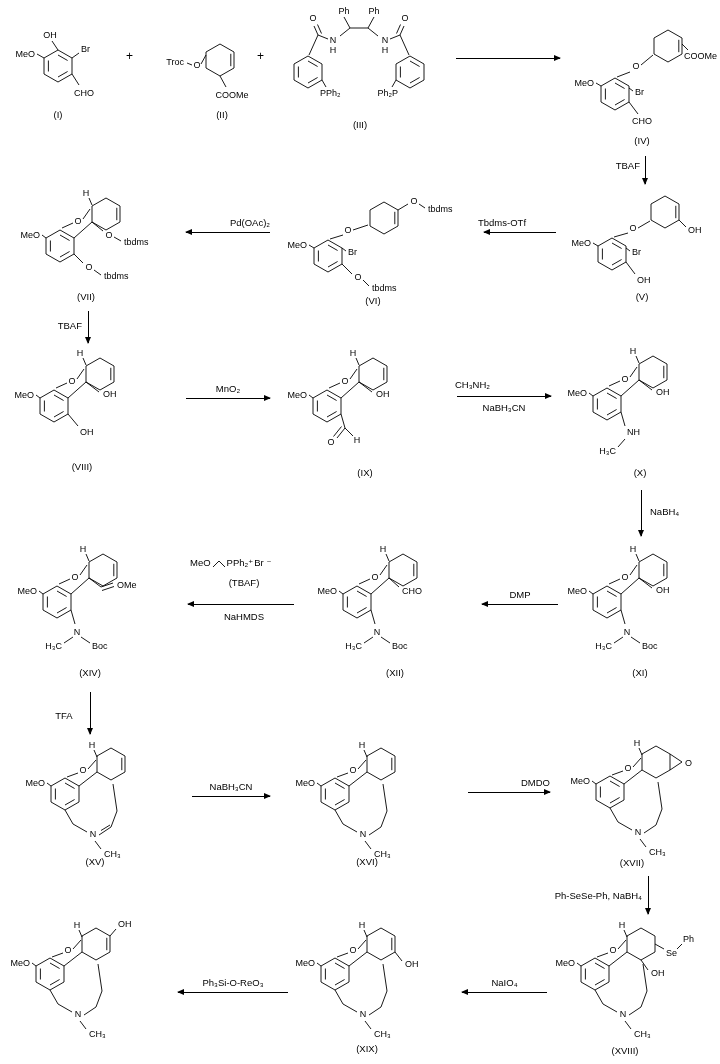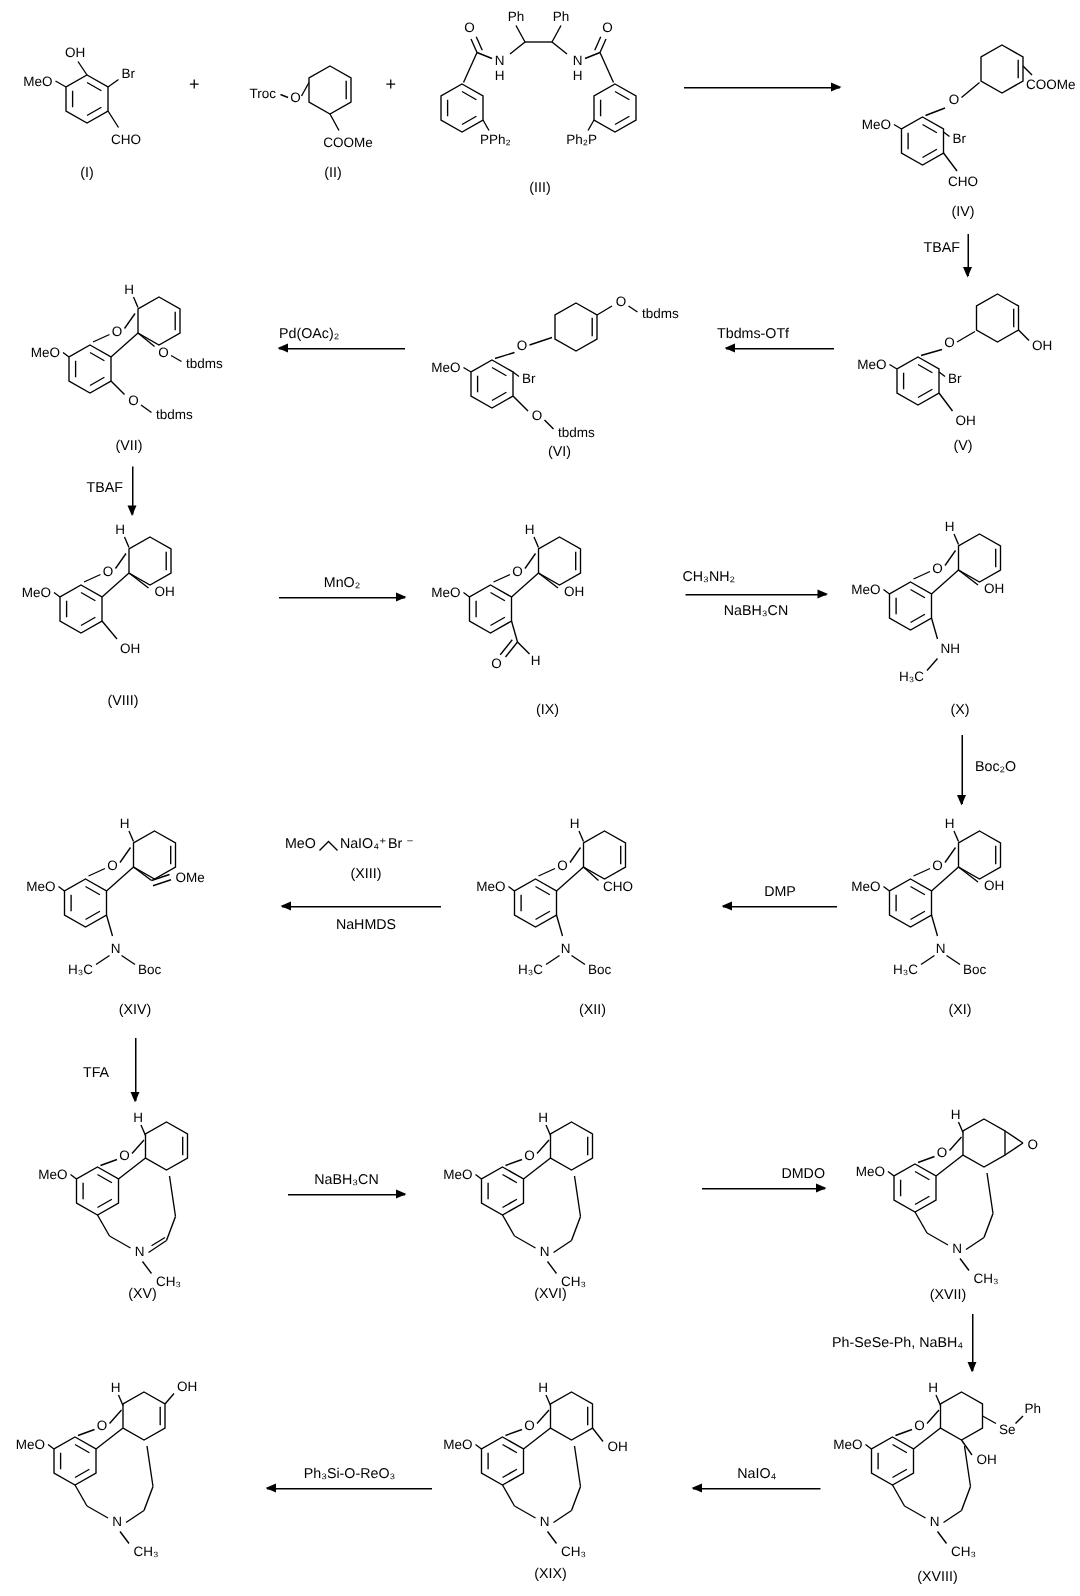--- a/index.html
+++ b/index.html
@@ -163,21 +163,21 @@
     <line x1="141" y1="14" x2="147" y2="18"></line>
     <text x="150" y="22">tbdms</text>
     <line x1="64" y1="74" x2="74" y2="84"></line>
     <text x="80" y="90" text-anchor="middle">O</text>
     <line x1="85" y1="90" x2="91" y2="96"></line>
     <text x="94" y="101">tbdms</text>
     <text x="95" y="114" text-anchor="middle" class="cid">(VI)</text>
   </svg>
 
   <div class="arrow-h left" style="left:186px;top:232px;width:84px"></div>
-  <div class="lbl" style="left:186px;top:217px;width:84px;text-align:left">Pd(OAc)₂</div>
+  <div class="lbl" style="left:186px;top:217px;width:84px;text-align:right">Pd(OAc)₂</div>
 
   <svg class="struct" style="left:18px;top:186px" width="165" height="122" viewBox="0 0 165 122">
     <use href="#benz" x="42" y="60"></use>
     <use href="#chexene" x="88" y="28"></use>
     <line x1="44" y1="42" x2="55" y2="37"></line>
     <line x1="65" y1="33" x2="72" y2="23"></line>
     <text x="60" y="38" text-anchor="middle">O</text>
     <line x1="56" y1="52" x2="74" y2="36"></line>
     <line x1="74" y1="19" x2="71" y2="12"></line>
     <text x="68" y="10" text-anchor="middle">H</text>
@@ -258,21 +258,21 @@
     <line x1="74" y1="36" x2="87" y2="46"></line>
     <text x="91" y="51">OH</text>
     <line x1="56" y1="68" x2="60" y2="82"></line>
     <text x="62" y="91">NH</text>
     <line x1="60" y1="95" x2="53" y2="103"></line>
     <text x="51" y="110" text-anchor="end">H₃C</text>
     <text x="75" y="132" text-anchor="middle" class="cid">(X)</text>
   </svg>
 
   <div class="arrow-v" style="left:641px;top:490px;height:46px"></div>
-  <div class="lbl" style="left:650px;top:506px;width:50px">Boc₂O</div>
+  <div class="lbl" style="left:650px;top:506px;width:50px">NaBH₄</div>
 
   <svg class="struct" style="left:565px;top:542px" width="155" height="142" viewBox="0 0 155 142">
     <use href="#benz" x="42" y="60"></use>
     <use href="#chexene" x="88" y="28"></use>
     <line x1="44" y1="42" x2="55" y2="37"></line>
       <line x1="65" y1="33" x2="72" y2="23"></line>
     <text x="60" y="38" text-anchor="middle">O</text>
     <line x1="56" y1="52" x2="74" y2="36"></line>
     <line x1="74" y1="19" x2="71" y2="12"></line>
     <text x="68" y="10" text-anchor="middle">H</text>
@@ -313,24 +313,24 @@
     <text x="77" y="107">Boc</text>
     <text x="80" y="134" text-anchor="middle" class="cid">(XII)</text>
   </svg>
 
   <div class="arrow-h left" style="left:188px;top:604px;width:106px"></div>
   <div class="lbl wittig" style="left:190px;top:557px;width:110px">
     <span>MeO</span>
     <svg width="14" height="9">
         <polyline points="1,8 7,2 13,8" fill="none" stroke="#000" stroke-width="0.9"></polyline>
       </svg>
-    <span>NaIO₄⁺</span>
+    <span>PPh₂⁺</span>
     <span class="br-ion">Br ⁻</span>
   </div>
-  <div class="lbl" style="left:188px;top:577px;width:112px;text-align:center">(XIII)</div>
+  <div class="lbl" style="left:188px;top:577px;width:112px;text-align:center">(TBAF)</div>
   <div class="lbl" style="left:188px;top:611px;width:112px;text-align:center">NaHMDS</div>
 
   <svg class="struct" style="left:15px;top:542px" width="165" height="142" viewBox="0 0 165 142">
     <use href="#benz" x="42" y="60"></use>
     <use href="#chexene" x="88" y="28"></use>
     <line x1="44" y1="42" x2="55" y2="37"></line>
       <line x1="65" y1="33" x2="72" y2="23"></line>
     <text x="60" y="38" text-anchor="middle">O</text>
     <line x1="56" y1="52" x2="74" y2="36"></line>
     <line x1="74" y1="19" x2="71" y2="12"></line>

